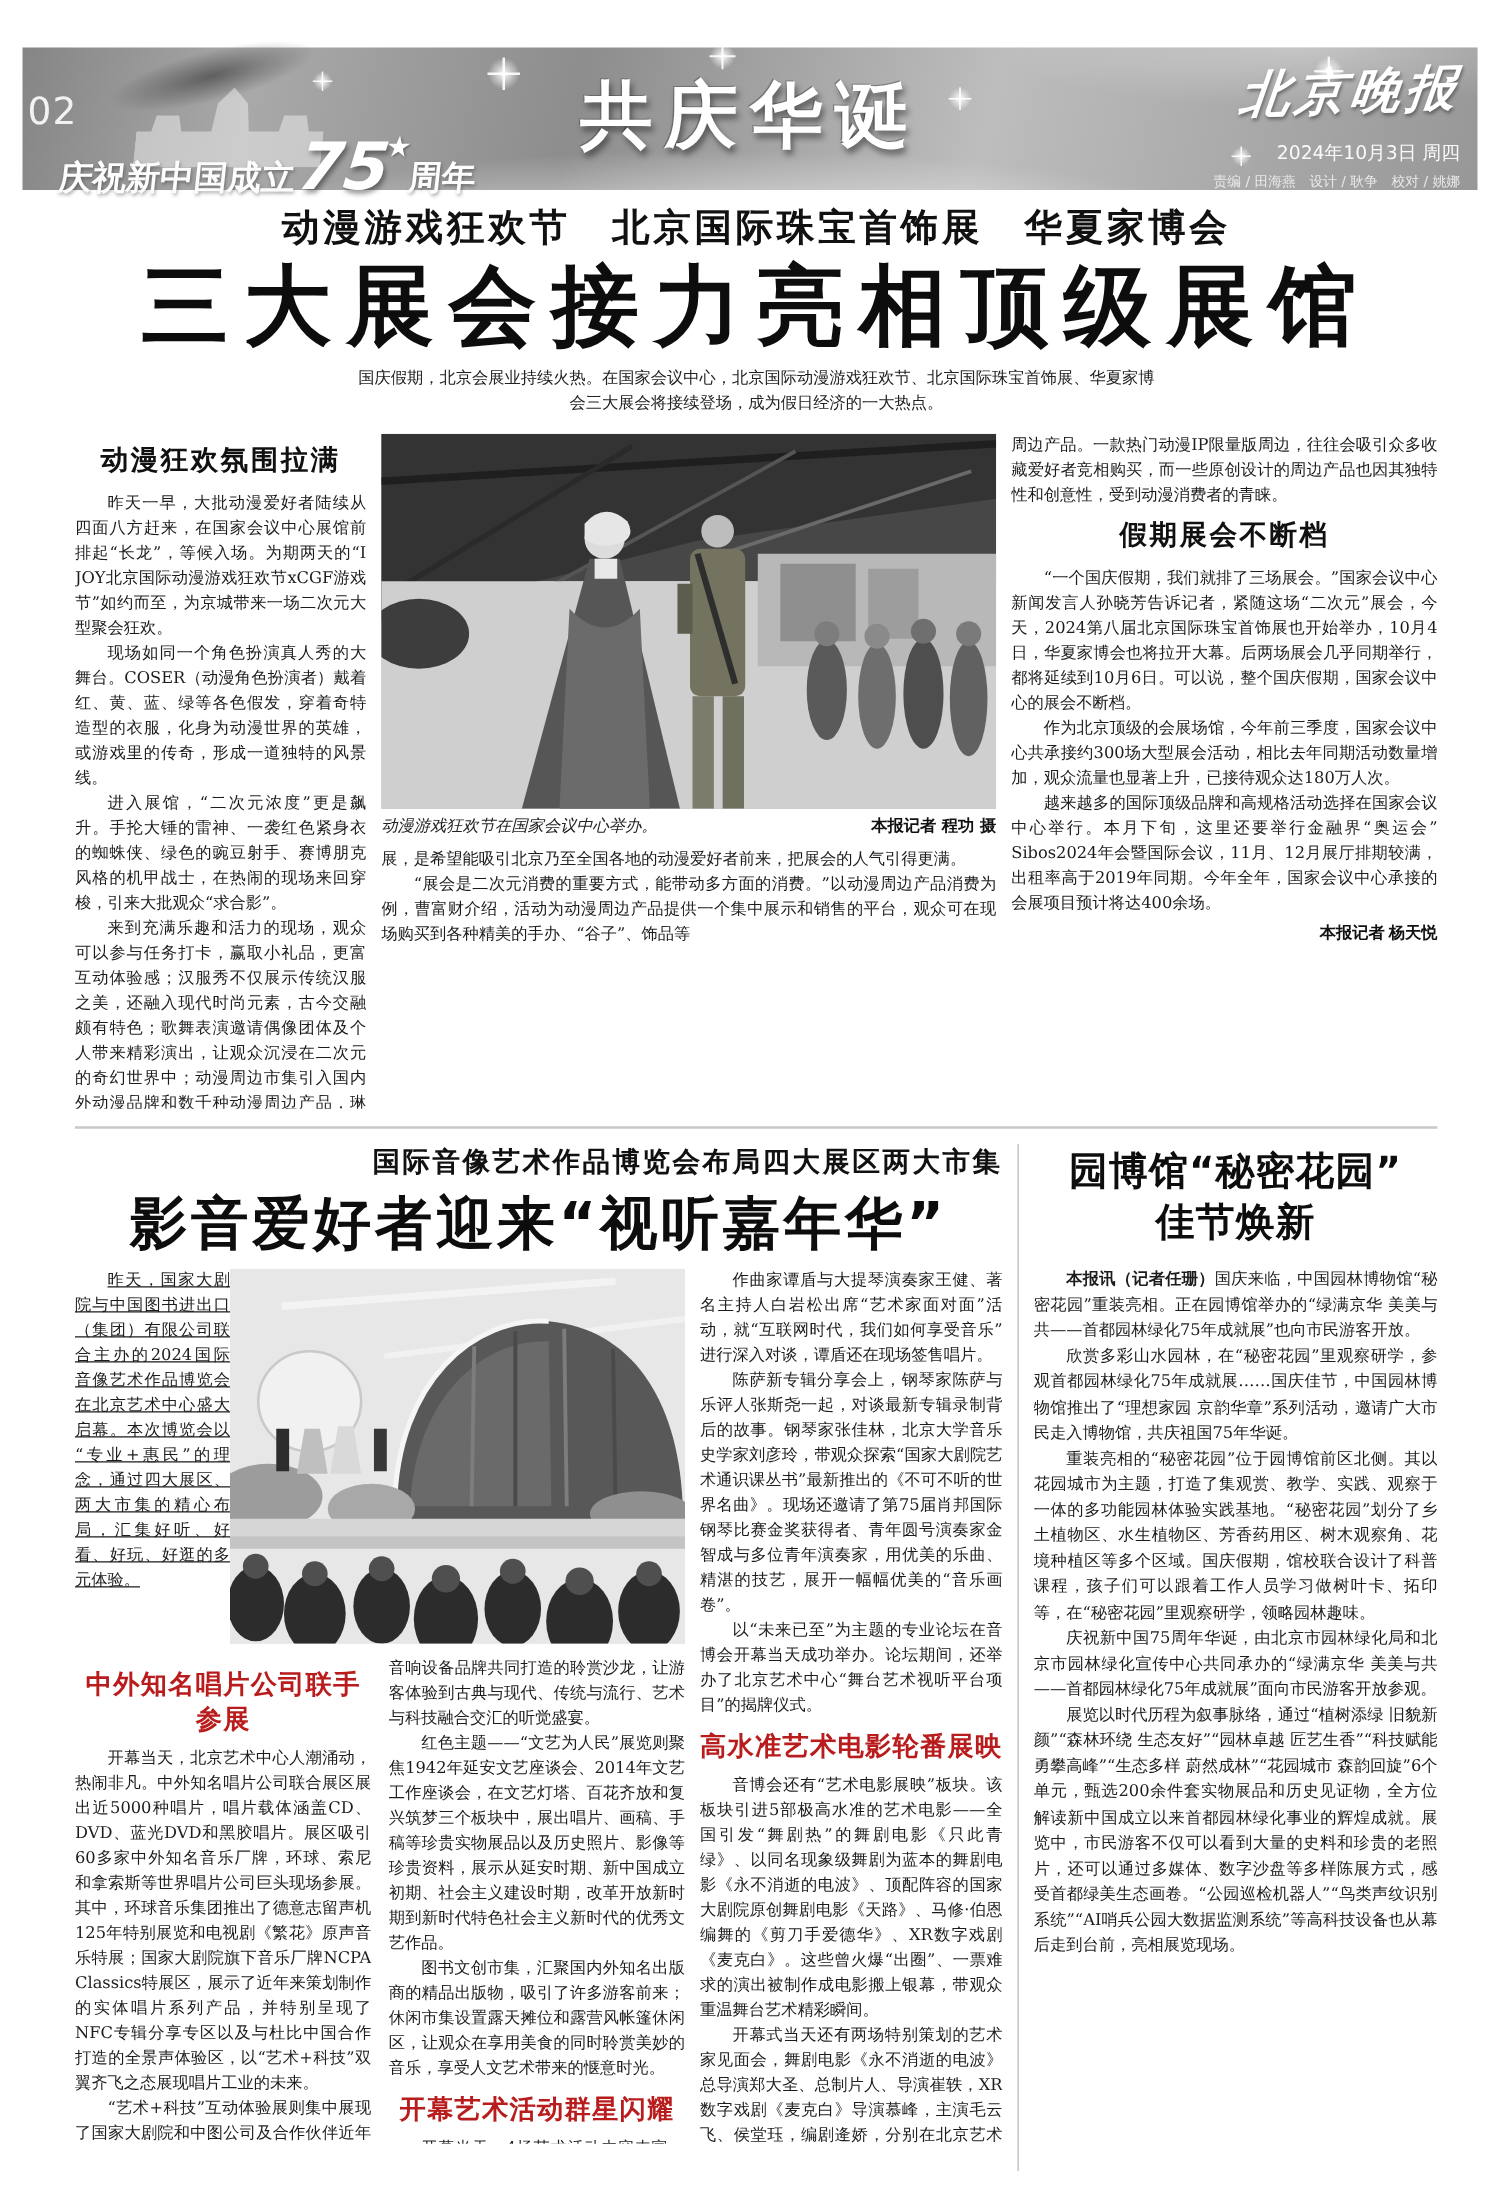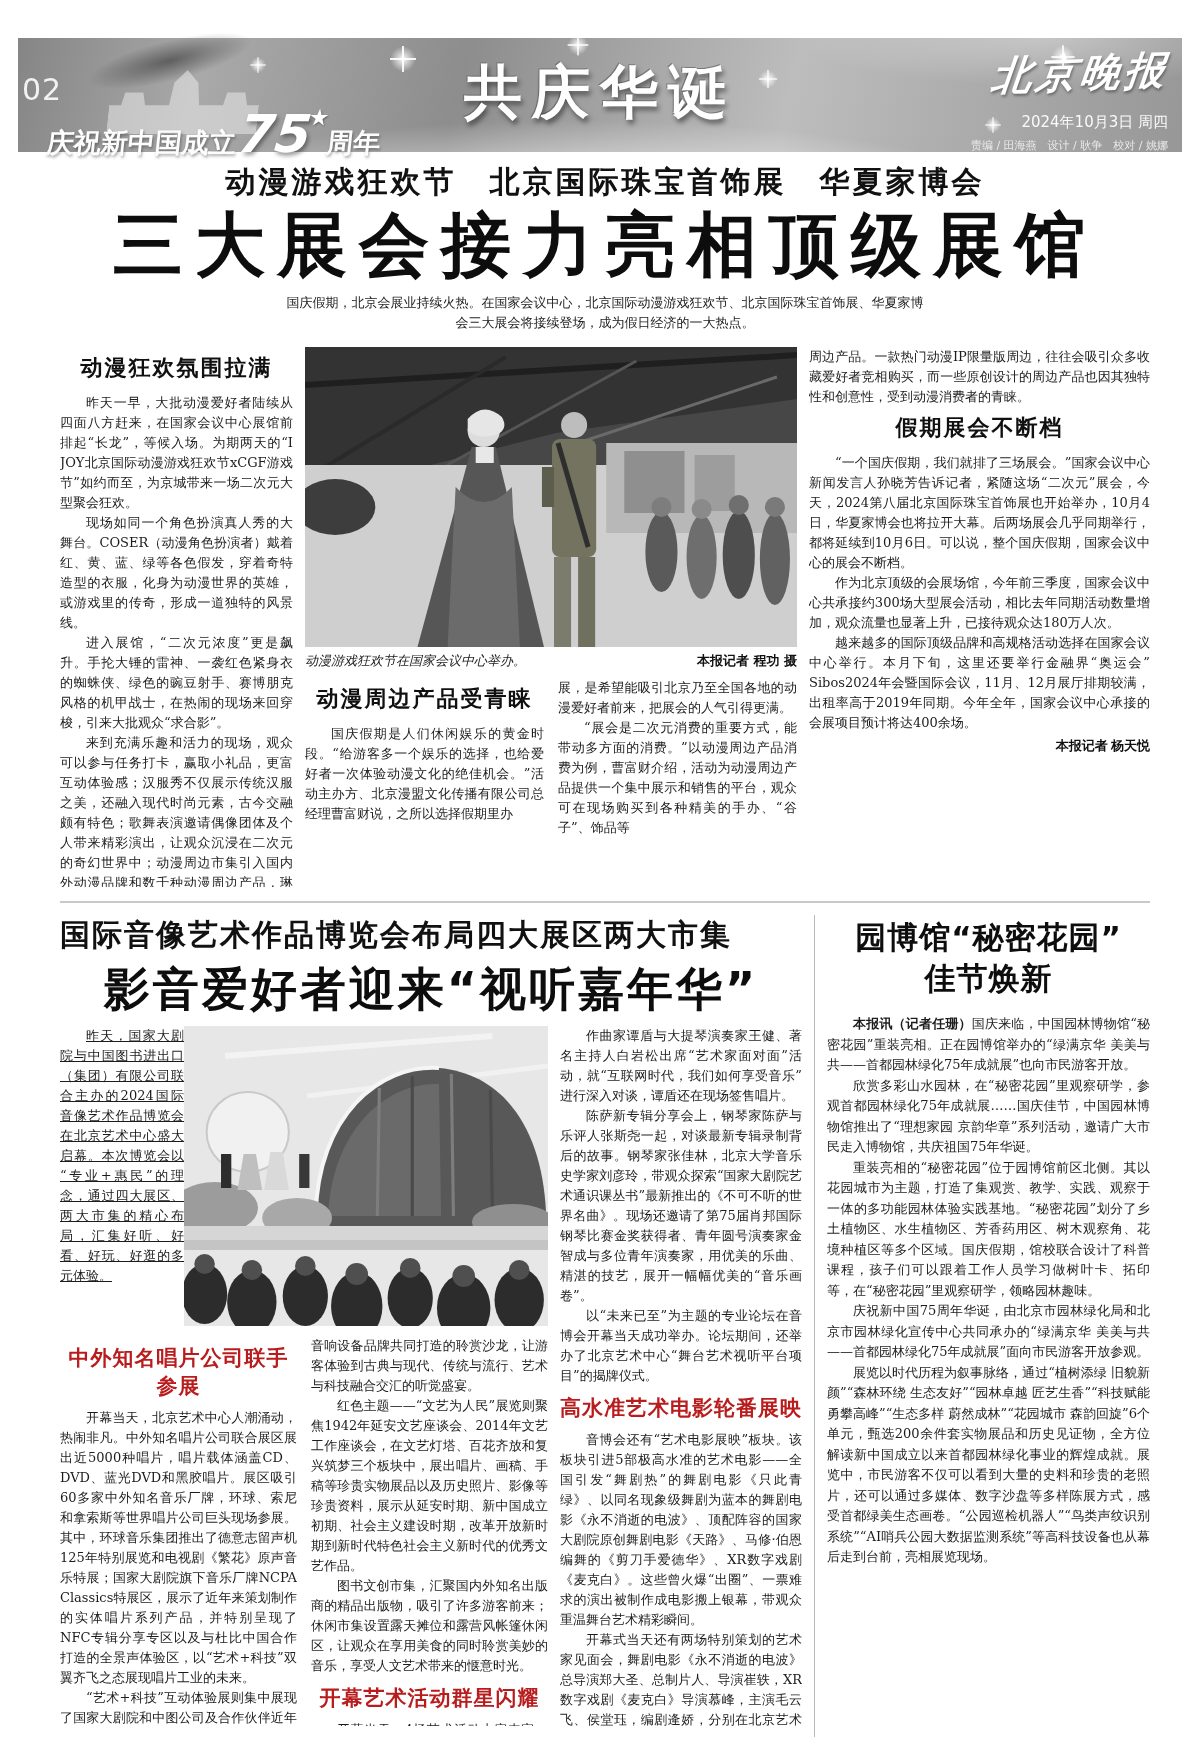--- a/index.html
+++ b/index.html
@@ -68,22 +68,22 @@
   .midcols{display:flex;gap:14px;height:196px;overflow:hidden;}
   .midcols > div{flex:1;overflow:hidden;}
   .byline{margin:4px 0 0;text-align:right;font-family:Liberation Serif, serif;
     font-weight:700;font-size:13px;color:#111;}
 
   .section-rule{border:none;border-top:2px solid #c9c9c9;margin:14px 0 12px;}
 
   
   .bottom{display:flex;height:822px;overflow:hidden;}
   .expo{width:742px;flex:none;overflow:hidden;}
-  .kicker2{text-align:left;font-family:"DejaVu Sans","Liberation Sans",sans-serif;
-    font-weight:800;font-size:30px;letter-spacing:2px;color:#111;}
+  .kicker2{text-align:right;font-family:"DejaVu Sans","Liberation Sans",sans-serif;
+    font-weight:800;font-size:22px;letter-spacing:2px;color:#111;}
   .headline2{margin:8px 0 12px;text-align:center;font-family:"DejaVu Sans","Liberation Sans",sans-serif;
     font-weight:900;font-size:46px;letter-spacing:3px;color:#0d0d0d;line-height:1.1;}
   .expo-body{display:flex;gap:12px;height:700px;overflow:hidden;}
   .expo-left{width:488px;flex:none;}
   .expo-toprow{display:flex;height:300px;overflow:hidden;margin-bottom:10px;text-decoration:underline;}
   .introCol{width:124px;flex:none;overflow:hidden;}
   .photo2{flex:1;}
   .photo2 svg{display:block;width:100%;height:100%;background:#ddd;}
   .expo-botrow{display:flex;gap:14px;height:390px;overflow:hidden;}
   .expo-botrow > div{flex:1;overflow:hidden;}
@@ -179,26 +179,20 @@
               <rect x="272" y="210" width="17" height="90" fill="#70705f"></rect>
               <rect x="236" y="120" width="12" height="40" fill="#5d5d4e"></rect>
             </svg>
             <figcaption>
               <span class="capt">动漫游戏狂欢节在国家会议中心举办。</span>
               <span class="credit">本报记者 程功 摄</span>
             </figcaption>
           </figure>
           <div class="midcols">
             <div>
-              <h3 class="subhead">动漫周边产品受青睐</h3>
-              <div>
-                  <p class="para">国庆假期是人们休闲娱乐的黄金时段。“给游客多一个娱乐的选择，也给爱好者一次体验动漫文化的绝佳机会。”活动主办方、北京漫盟文化传播有限公司总经理曹富财说，之所以选择假期里办</p>
-                </div>
-            </div>
-            <div>
               <div class="noindent-first">
                   <p class="para">展，是希望能吸引北京乃至全国各地的动漫爱好者前来，把展会的人气引得更满。</p>
                   <p class="para">“展会是二次元消费的重要方式，能带动多方面的消费。”以动漫周边产品消费为例，曹富财介绍，活动为动漫周边产品提供一个集中展示和销售的平台，观众可在现场购买到各种精美的手办、“谷子”、饰品等</p>
                 </div>
             </div>
           </div>
         </div>
 
         <div class="colD">
           <div class="noindent-first">

